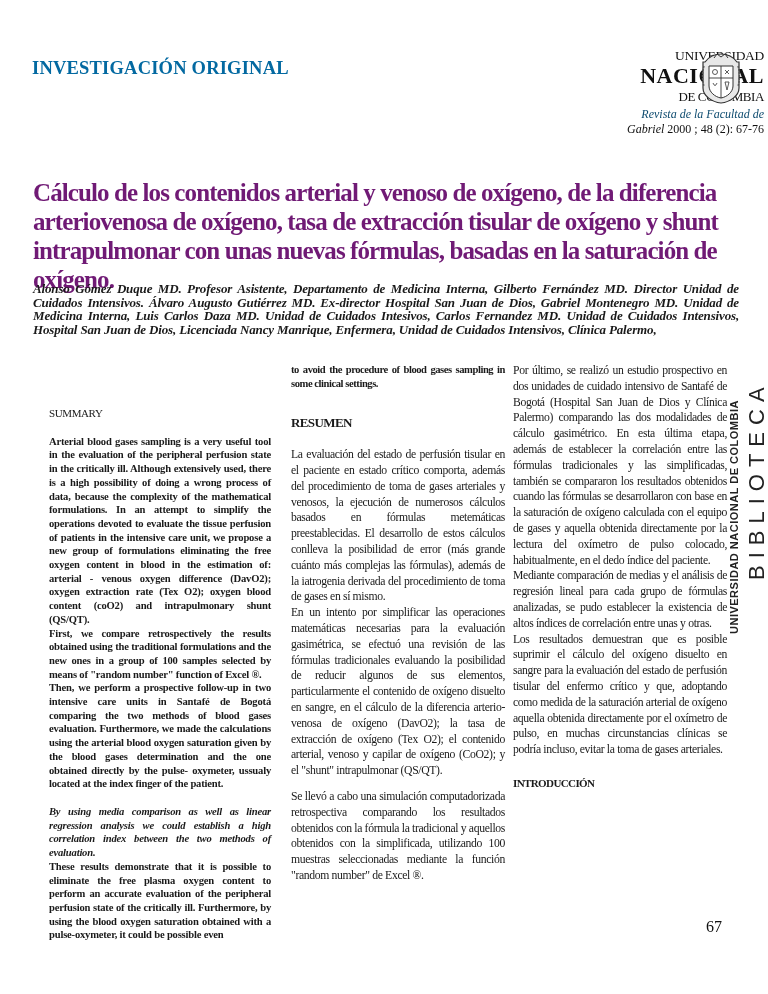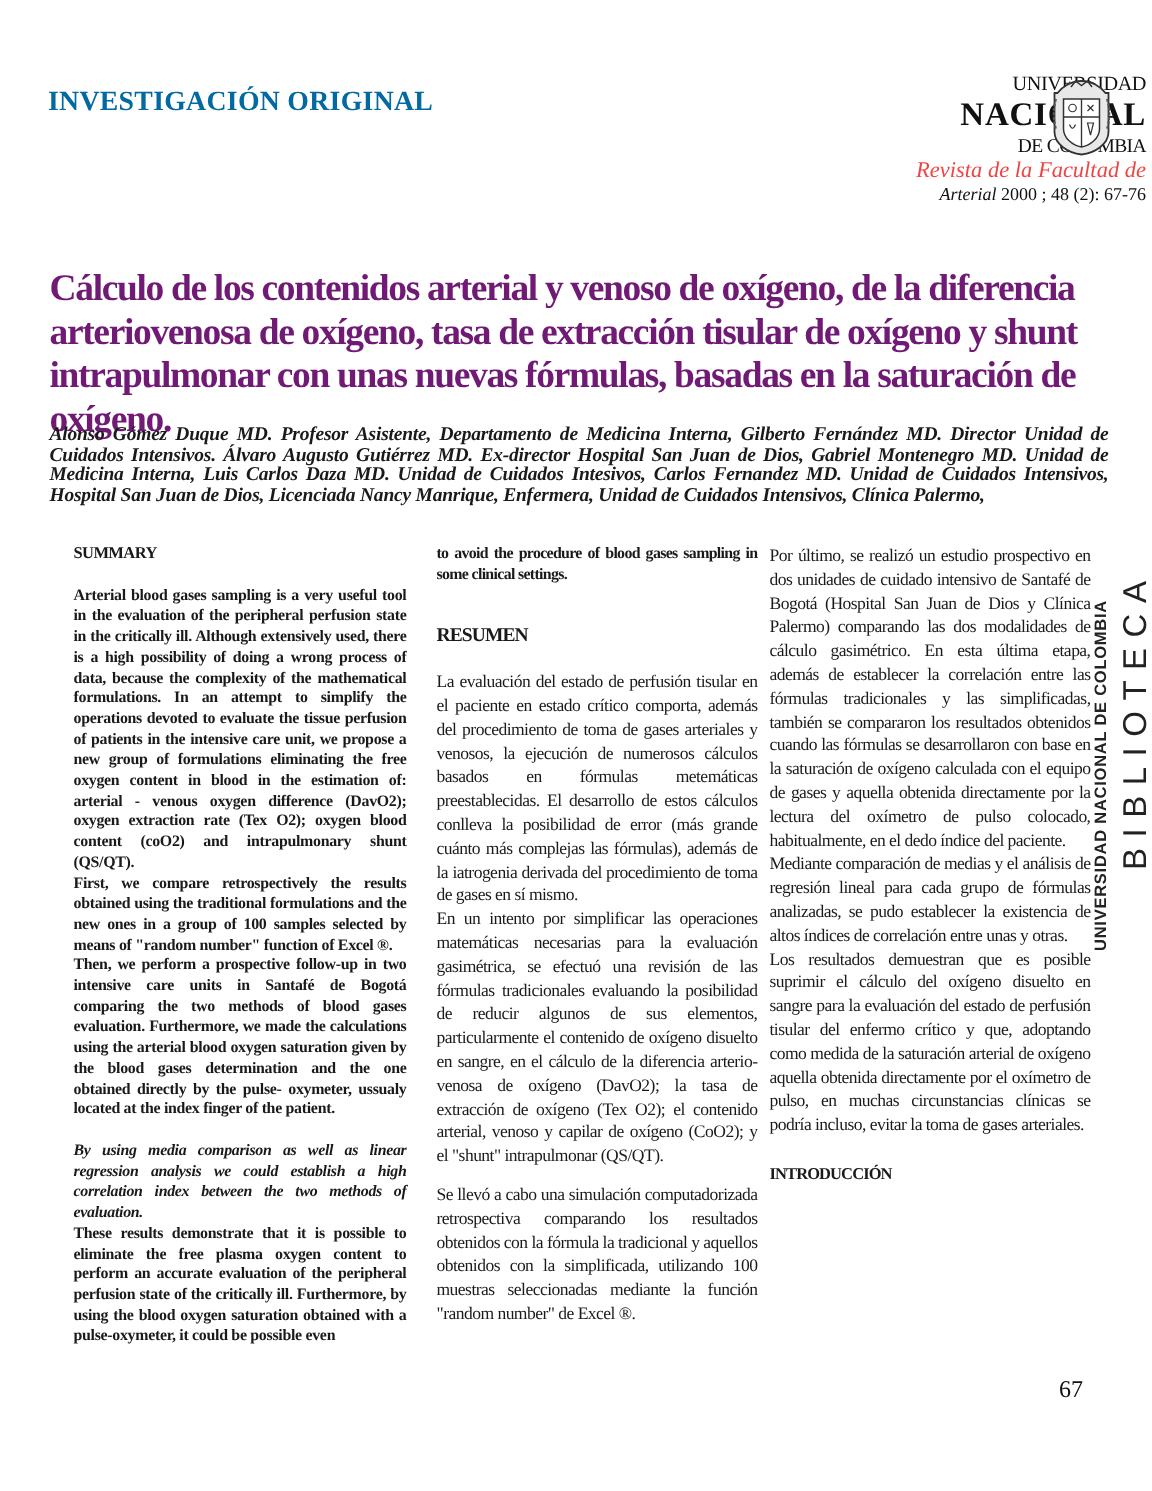--- a/index.html
+++ b/index.html
@@ -9,21 +9,21 @@
     .section-label {
       position: absolute; left: 32px; top: 58px;
       font-family: "Liberation Serif", serif; font-weight: bold;
       font-size: 18.5px; letter-spacing: 0.2px; color: #0369a1;
     }
 
     .masthead { position: absolute; left: 584px; top: 48px; width: 180px; text-align: right; }
     .masthead .uni { font-size: 13.5px; letter-spacing: -0.3px; color: #111; line-height: 16px; }
     .masthead .nac { font-size: 22px; font-weight: bold; letter-spacing: 0.5px; color: #111; line-height: 24px; }
     .masthead .col { font-size: 13px; letter-spacing: -0.4px; color: #111; line-height: 17px; margin-left: 24px; }
-    .masthead .rev { font-size: 15px; font-style: italic; color: #ef4444; line-height: 15px; margin-top: 2px;}
+    .masthead .rev { font-size: 12px; font-style: italic; color: #0c4a6e; line-height: 15px; margin-top: 2px;}
     .masthead .cite { font-size: 12px; color: #111; line-height: 15px; }
     .masthead .cite i { font-style: italic; }
     .crest {
       position: absolute; left: 700px; top: 52px; width: 42px; height: 52px;
     }
 
     .title {
       position: absolute; left: 33px; top: 178px; width: 720px;
       font-family: "Liberation Serif", serif;
       font-size: 25px; line-height: 29px; letter-spacing: -0.9px; color: #701a75;
@@ -34,21 +34,21 @@
       font-family: "Liberation Serif", serif; font-style: italic; font-weight: bold;
       font-size: 13px; line-height: 13.6px; text-align: justify; color: #1a1a1a;
       letter-spacing: -0.15px;
     }
 
     .col1 {
       position: absolute; left: 49px; top: 363px; width: 222px;
       font-size: 10.6px; line-height: 13.7px; font-weight: bold; text-align: justify;
       color: #1a1a1a; letter-spacing: -0.2px;
     }
-    .col1 .head { font-weight: bold; font-size: 11px; margin-bottom: 14px; letter-spacing: -0.4px; }
+    .col1 .head { font-weight: normal; font-size: 11px; margin-bottom: 14px; letter-spacing: -0.4px; margin-top: 44px; }
     .col1 p { margin: 0; }
     .col1 .gap { margin-top: 14px; font-style: italic; }
 
     .col2 {
       position: absolute; left: 291px; top: 363px; width: 214px;
       font-size: 11.7px; line-height: 15.8px; text-align: justify; color: #1a1a1a;
       letter-spacing: -0.35px;
     }
     .col2 .lead { font-weight: bold; font-size: 10.6px; line-height: 13.7px; letter-spacing: -0.45px; }
     .col2 .head { font-weight: bold; font-size: 13px; margin: 25px 0 16px 0; letter-spacing: -0.6px; }
@@ -90,21 +90,21 @@
 </head>
 <body>
 
 <div class="section-label">INVESTIGACIÓN ORIGINAL</div>
 
 <div class="masthead">
   <div class="uni">UNIVERSIDAD</div>
   <div class="nac">NACIONAL</div>
   <div class="col">DE COLOMBIA</div>
   <div class="rev">Revista de la Facultad de</div>
-  <div class="cite"><i>Arterial</i><span> 2000 ; 48 (2): 67-76</span></div>
+  <div class="cite"><i>Gabriel</i><span> 2000 ; 48 (2): 67-76</span></div>
 </div>
 
 <div class="crest">
   <svg width="42" height="52" viewBox="0 0 42 52">
     <path d="M21 2 C14 2 8 6 5 10 L3 10 L3 36 C3 44 12 50 21 51 C30 50 39 44 39 36 L39 10 L37 10 C34 6 28 2 21 2 Z" fill="#e8e8e8" stroke="#333" stroke-width="1.2"></path>
     <path d="M9 14 L33 14 L33 34 C33 40 27 45 21 46 C15 45 9 40 9 34 Z" fill="#fff" stroke="#333" stroke-width="1"></path>
     <line x1="9" y1="26" x2="33" y2="26" stroke="#333" stroke-width="0.9"></line>
     <line x1="21" y1="14" x2="21" y2="46" stroke="#333" stroke-width="0.9"></line>
     <circle cx="15" cy="20" r="2.5" fill="none" stroke="#333" stroke-width="0.8"></circle>
     <path d="M25 18 L29 22 M29 18 L25 22" stroke="#333" stroke-width="0.8"></path>

